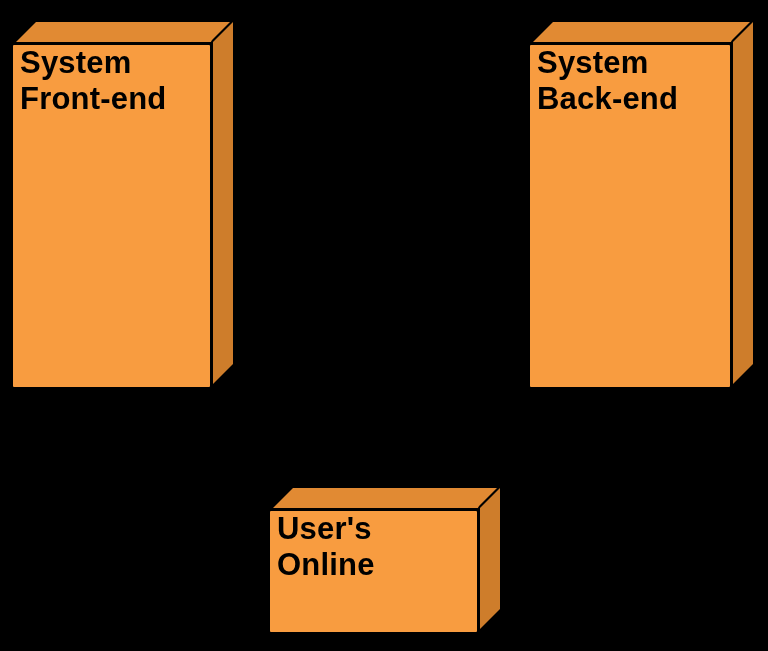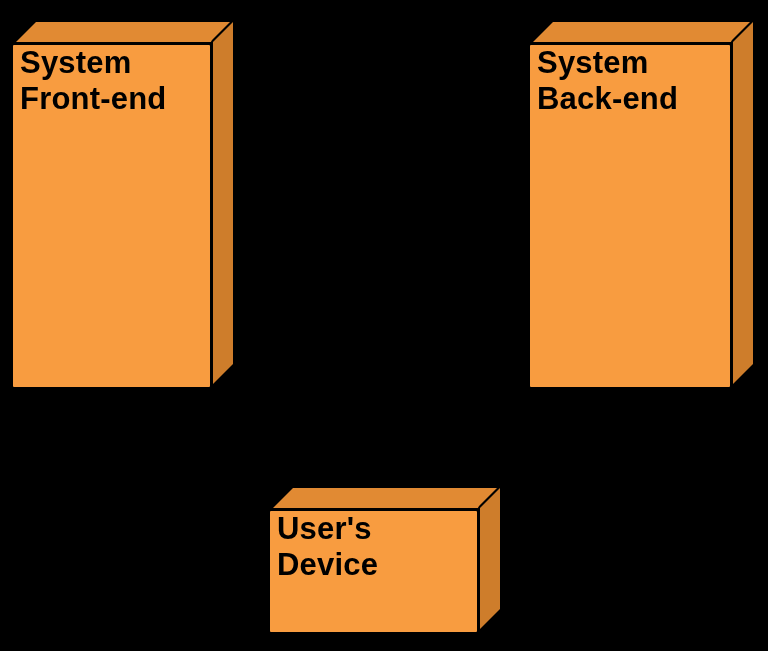--- a/index.html
+++ b/index.html
@@ -96,16 +96,16 @@
     <div class="face face-front"></div>
     <div class="node-label">System
 Back-end</div>
   </div>
 
   <div class="node node-device">
     <div class="face face-top"></div>
     <div class="face face-side"></div>
     <div class="face face-front"></div>
     <div class="node-label">User's
-Device</div>
+Online</div>
   </div>
 
 </div>
 
 </body></html>

